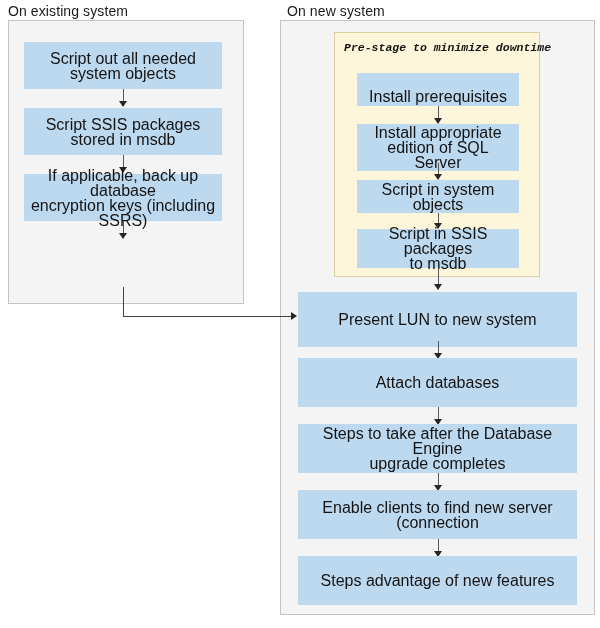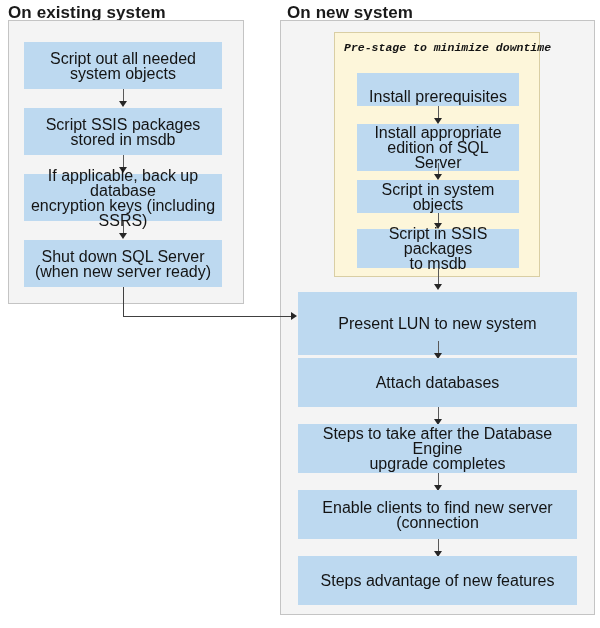--- a/index.html
+++ b/index.html
@@ -20,22 +20,22 @@
   .canvas {
     position: absolute;
     left: 0; top: 0;
     width: 600px;
     height: 628px;
   }
 
   
   .panel-title {
     position: absolute;
-    font-size: 17px;
-    font-weight: bold;
+    font-size: 14px;
+    font-weight: normal;
     color: #1a1a1a;
     letter-spacing: 0.1px;
     white-space: nowrap;
   }
   #title-existing { left: 8px;  top: 3px; }
   #title-new      { left: 287px; top: 3px; }
 
   
   .panel {
     position: absolute;
@@ -154,26 +154,20 @@
   <div class="node" style="left:24px; top:174px; width:198px; height:47px;">
     <span>
       <span>If applicable, back up database</span>
       <span>encryption keys (including SSRS)</span>
     </span>
   </div>
 
   <div class="arrow-v" style="left:123px; top:221px; height:14px;"></div>
   <div class="head-down" style="left:119px; top:233px;"></div>
 
-  <div class="node" style="left:24px; top:240px; width:198px; height:47px;">
-    <span>
-      <span>Shut down SQL Server</span>
-      <span>(when new server ready)</span>
-    </span>
-  </div>
 
   <div class="arrow-v" style="left:123px; top:287px; height:30px; background:#404040;"></div>
   <div class="arrow-h" style="left:123px; top:316px; width:168px;"></div>
   <div class="head-right" style="left:291px; top:312px;"></div>
 
   <div class="node" style="left:357px; top:73px; width:162px; height:33px;align-items:flex-end;">
     <span>
       <span>Install prerequisites</span>
     </span>
   </div>
@@ -203,21 +197,21 @@
   <div class="node" style="left:357px; top:229px; width:162px; height:39px;">
     <span>
       <span>Script in SSIS packages</span>
       <span>to msdb</span>
     </span>
   </div>
 
   <div class="arrow-v" style="left:438px; top:268px; height:18px;"></div>
   <div class="head-down" style="left:434px; top:284px;"></div>
 
-  <div class="node" style="left:298px; top:292px; width:279px; height:63px;">
+  <div class="node" style="left:298px; top:292px; width:279px; height:55px;">
     <span>
       <span>Present LUN to new system</span>
     </span>
   </div>
 
   <div class="arrow-v" style="left:438px; top:341px; height:14px;"></div>
   <div class="head-down" style="left:434px; top:353px;"></div>
 
   <div class="node" style="left:298px; top:358px; width:279px; height:49px;">
     <span>

